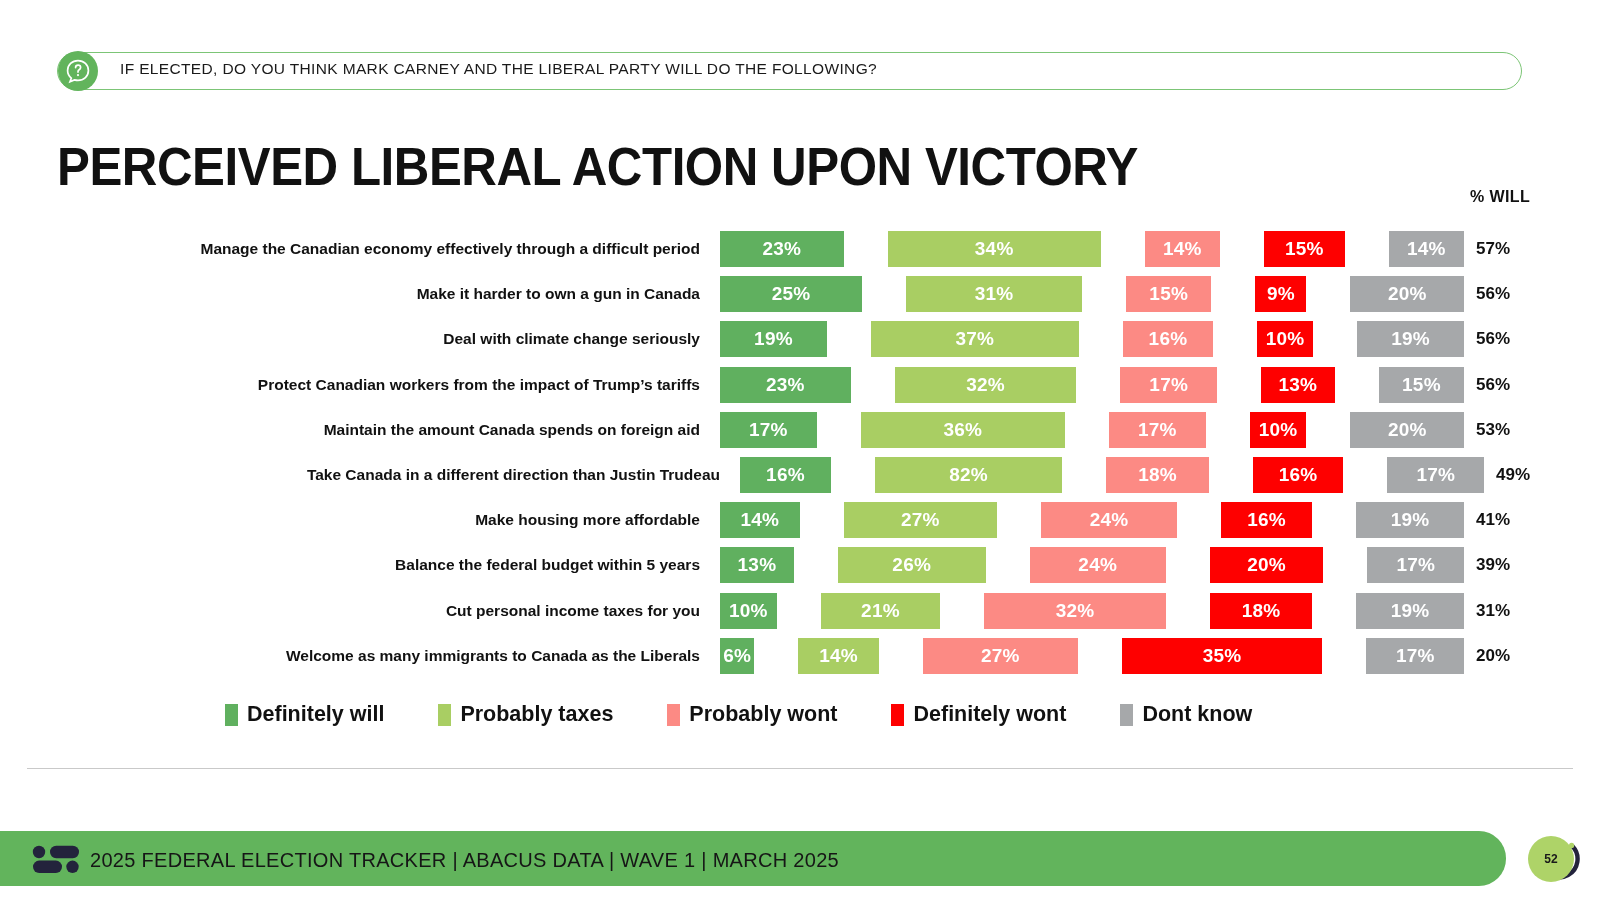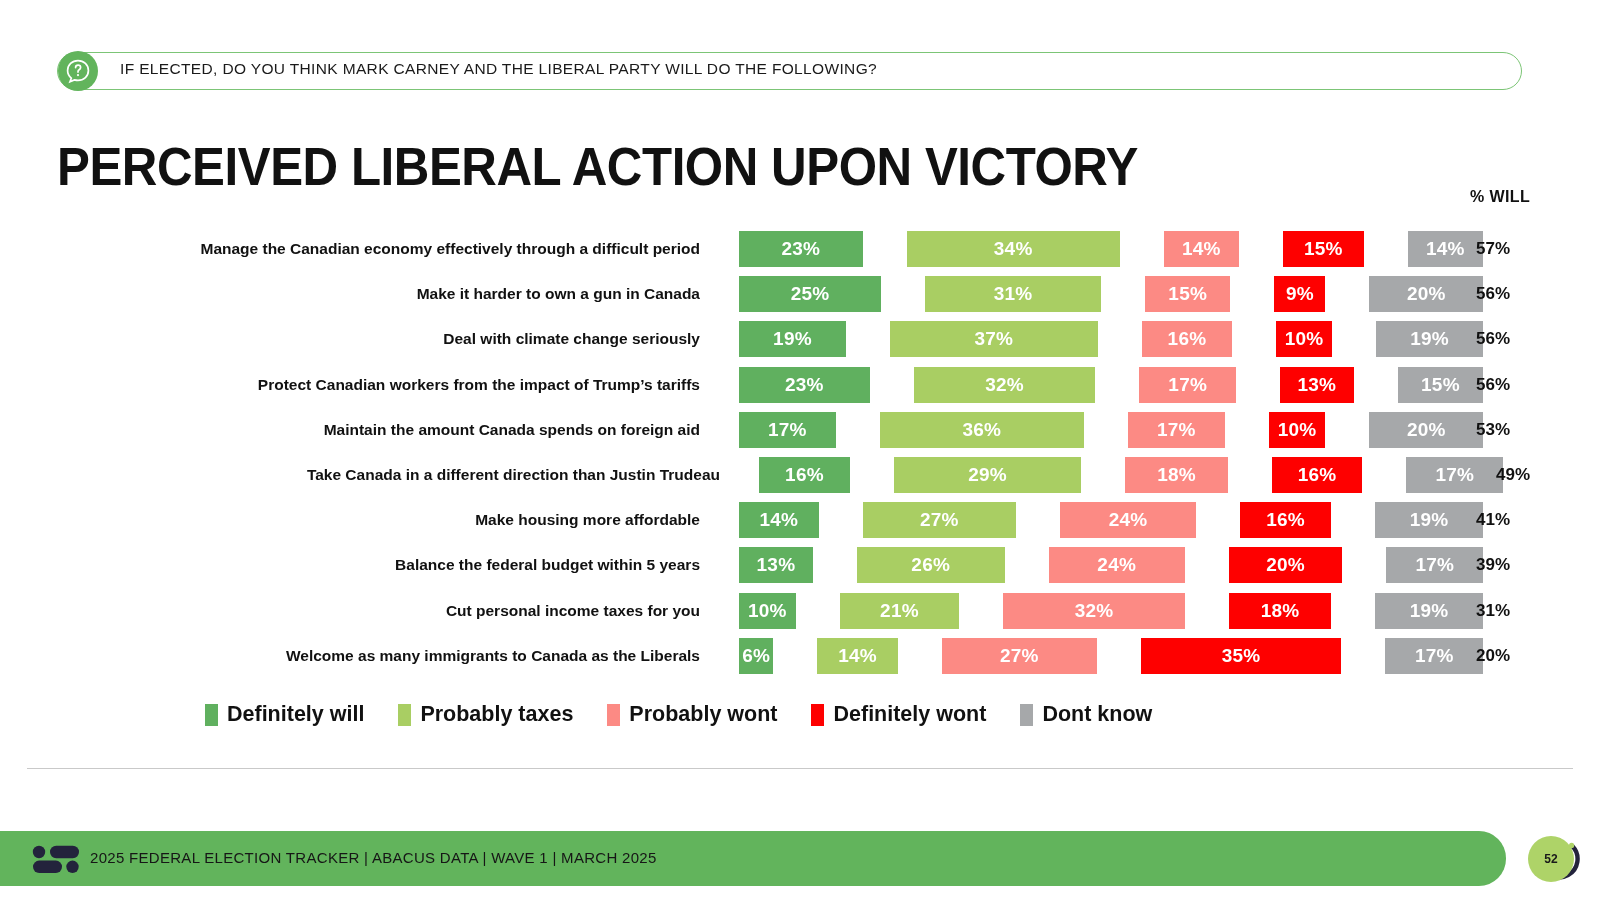--- a/index.html
+++ b/index.html
@@ -57,21 +57,21 @@
 
   .row { position: absolute; left: 0; height: 36px; }
   .cat-label {
     position: absolute; left: 40px; width: 660px;
     text-align: right;
     font-size: 15.5px; font-weight: 700;
     color: #111; line-height: 36px;
     white-space: nowrap;
   }
   .bar {
-    position: absolute; left: 739px; top: 0;
+    position: absolute; left: 720px; top: 0;
     width: 744px; height: 36px;
     display: flex; overflow: hidden; gap: 44px;
   }
   .seg {
     height: 36px;
     display: flex; align-items: center; justify-content: center;
     color: #ffffff; font-size: 19px; font-weight: 700;
     letter-spacing: 0.2px;
     overflow: hidden;
   }
@@ -79,40 +79,40 @@
     position: absolute; left: 1476px; top: 0; height: 36px;
     line-height: 36px;
     font-size: 17px; font-weight: 700; color: #111;
   }
 
   
   .legend {
     position: absolute; left: 205px; top: 702px;
     display: flex; align-items: center; gap: 34px;
   }
-  .legend-item { display: flex; align-items: center; gap: 9px; }
+  .legend-item { display: flex; align-items: center; gap: 9px; margin-left: 20px; }
   .legend-swatch { width: 13px; height: 22px; flex: none; }
   .legend-label { font-size: 21.5px; font-weight: 700; color: #111; white-space: nowrap; }
 
   .divider {
     position: absolute; left: 27px; top: 768px;
     width: 1546px; height: 1px; background: #c9c9c9;
   }
 
   
   .footer-bar {
     position: absolute; left: 0; top: 831px;
     width: 1506px; height: 55px;
     background: #62b45c;
     border-top-right-radius: 27px; border-bottom-right-radius: 27px;
   }
   .footer-logo { position: absolute; left: 31px; top: 843px; width: 52px; height: 32px; }
   .footer-text {
     position: absolute; left: 90px; top: 849px;
-    font-size: 15px; letter-spacing: 0.3px; color: #161616;
+    font-size: 20px; letter-spacing: 0.3px; color: #161616;
     font-weight: 400; white-space: nowrap;
   }
   .ca-badge { position: absolute; left: 1536px; top: 836px; width: 46px; height: 46px; }
   .page-badge {
     position: absolute; left: 1528px; top: 836px;
     width: 46px; height: 46px; border-radius: 50%;
     background: #aed368;
     display: flex; align-items: center; justify-content: center;
     font-size: 12px; font-weight: 700; color: #1a1a1a;
   }
@@ -189,21 +189,21 @@
             <div class="seg" style="width: 126.48px; background: rgb(252, 138, 132);">17%</div>
             <div class="seg" style="width: 74.4px; background: rgb(254, 0, 0);">10%</div>
             <div class="seg" style="width: 148.8px; background: rgb(166, 168, 170);">20%</div>
           </div>
           <div class="total">53%</div>
         </div>
         <div class="row" style="top: 457px; width: 1600px; margin-left: 20px;">
           <div class="cat-label">Take Canada in a different direction than Justin Trudeau</div>
           <div class="bar">
             <div class="seg" style="width: 119.04px; background: rgb(96, 176, 95);">16%</div>
-            <div class="seg" style="width: 245.52px; background: rgb(169, 206, 99);">29%</div>
+            <div class="seg" style="width: 245.52px; background: rgb(169, 206, 99);">82%</div>
             <div class="seg" style="width: 133.92px; background: rgb(252, 138, 132);">18%</div>
             <div class="seg" style="width: 119.04px; background: rgb(254, 0, 0);">16%</div>
             <div class="seg" style="width: 126.48px; background: rgb(166, 168, 170);">17%</div>
           </div>
           <div class="total">49%</div>
         </div>
         <div class="row" style="top: 502.2px; width: 1600px;">
           <div class="cat-label">Make housing more affordable</div>
           <div class="bar">
             <div class="seg" style="width: 104.16px; background: rgb(96, 176, 95);">14%</div>

